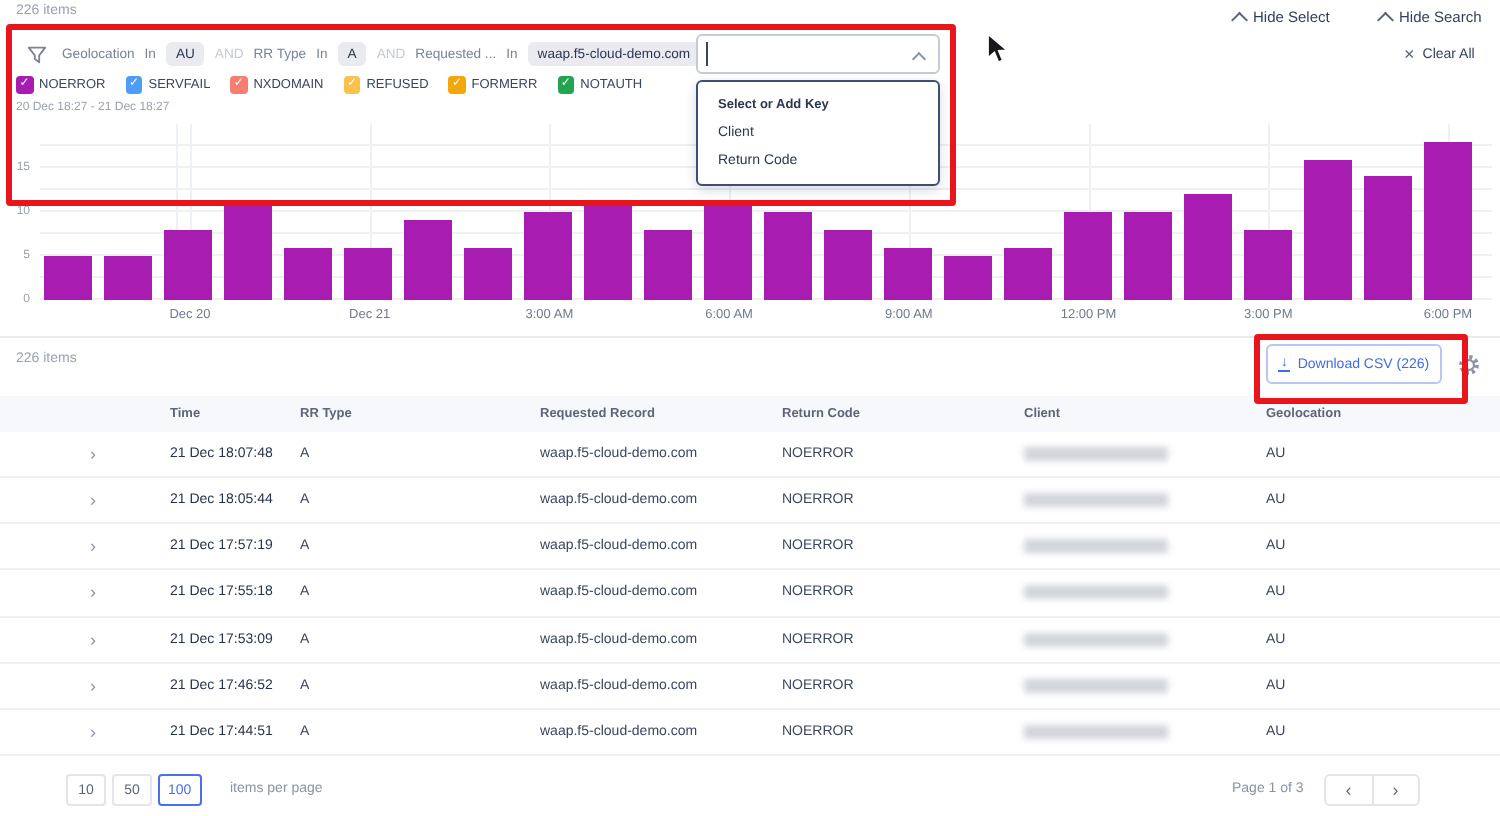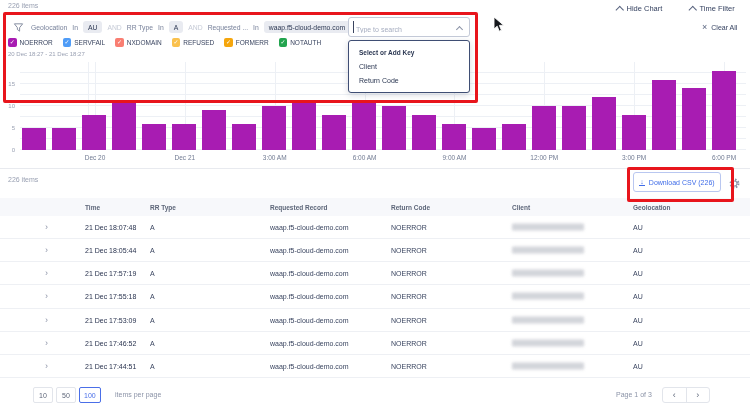--- a/index.html
+++ b/index.html
@@ -104,25 +104,25 @@
   .cursor{position:absolute;left:493px;top:16px;z-index:50;pointer-events:none;}
 </style>
 </head>
 <body>
 
 <div class="page">
 
   <span class="count-top">226 items</span>
   <div class="top-link hide-chart">
     <span class="chev-up"></span>
-    <span>Hide Chart</span>
+    <span>Hide Select</span>
   </div>
   <div class="top-link hide-filter">
     <span class="chev-up"></span>
-    <span>Time Filter</span>
+    <span>Hide Search</span>
   </div>
   <div class="top-link clear-all">
     <span class="x-icon">×</span>
     <span>Clear All</span>
   </div>
 
   <div class="filter-row">
     <span class="funnel">
       <svg width="11" height="11" viewBox="0 0 12 12">
           <path d="M1.5 2h9L7.2 6.2V10L4.8 8.2V6.2Z" fill="none" stroke="#7c8499" stroke-width="1" stroke-linejoin="round"></path>
@@ -135,21 +135,20 @@
       <span class="f-field">RR Type</span>
       <span class="f-op">In</span>
       <span class="f-pill">A</span>
       <span class="f-conj">AND</span>
       <span class="f-field">Requested ...</span>
       <span class="f-op">In</span>
       <span class="f-pill">waap.f5-cloud-demo.com</span>
     </div>
 
   <div class="type-search">
-    <input placeholder="Type to search" style="">
     <span class="ts-chev"></span>
   </div>
   <div class="caret"></div>
 
   <div class="legend">
       <span class="leg-item">
         <span class="leg-cb" style="background: rgb(168, 28, 178);">✓</span>
         <span class="leg-label">NOERROR</span>
       </span>
       <span class="leg-item">

